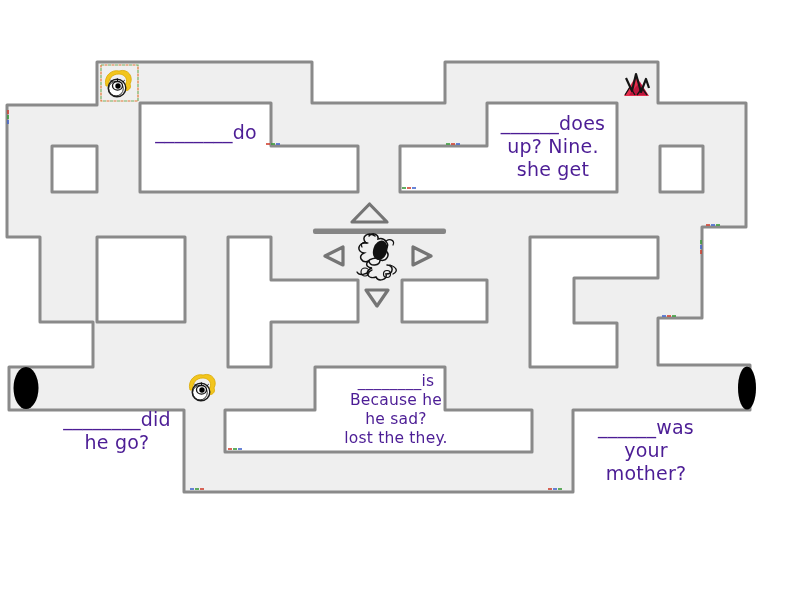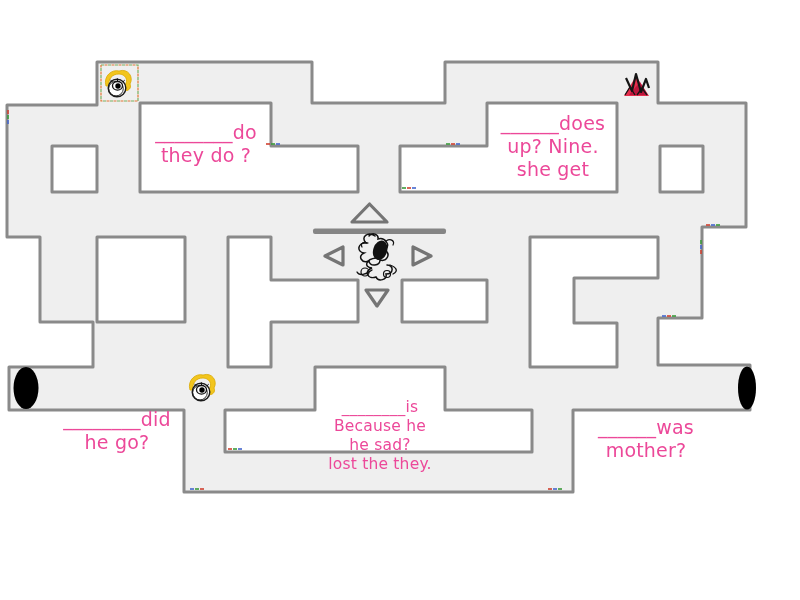--- a/index.html
+++ b/index.html
@@ -2,21 +2,21 @@
 <html><head>
 <meta charset="utf-8">
 <style>
   html,body{margin:0;padding:0;background:#fff;}
   .stage{position:relative;width:800px;height:600px;background:#ffffff;overflow:hidden;
          font-family:"DejaVu Sans",sans-serif;}
   .stage svg{position:absolute;left:0;top:0;}
   .maze-body{fill:#efefef;stroke:#8a8a8a;stroke-width:3;stroke-linejoin:round;fill-rule:evenodd;}
   .dpad-arrow{fill:none;stroke:#757575;stroke-width:3.2;stroke-linejoin:round;cursor:pointer;}
   .scrib{fill:none;stroke:#111;stroke-linecap:round;}
-  .q{position:absolute;color:#ec4899;text-align:center;transform:translateX(-50%);
+  .q{position:absolute;color:#4c1d95;text-align:center;transform:translateX(-50%);
      white-space:nowrap;font-size:19px;line-height:23px;letter-spacing:0.2px;}
   .q.small{font-size:15.5px;line-height:19px;}
 </style>
 </head>
 <body>
 
 <div class="stage">
 
 <svg width="800" height="600" viewBox="0 0 800 600">
 
@@ -140,39 +140,39 @@
     <g transform="translate(402,188)">
           <line x1="0" x2="4" stroke="#3a9a3a"></line>
           <line x1="5" x2="9" stroke="#d04030"></line>
           <line x1="10" x2="14" stroke="#4466cc"></line>
         </g>
   </g>
 </svg>
 
 <div class="q" style="left:206px;top:121px;">
   <div>________do</div>
-  <div>they do ?</div>
 </div>
 
 <div class="q" style="left:553px;top:112px;">
   <div>______does</div>
   <div>up? Nine.</div>
   <div>she get</div>
 </div>
 
-<div class="q small" style="left:380px;top:372px;margin-top:26px;">
+<div class="q small" style="left:396px;top:372px;">
   <div>________is</div>
   <div>Because he</div>
   <div>he sad?</div>
   <div>lost the they.</div>
 </div>
 
 <div class="q" style="left:117px;top:408px;">
   <div>________did</div>
   <div>he go?</div>
 </div>
 
 <div class="q" style="left:646px;top:416px;">
   <div>______was</div>
+  <div>your</div>
   <div>mother?</div>
 </div>
 
 </div>
 
 </body></html>

